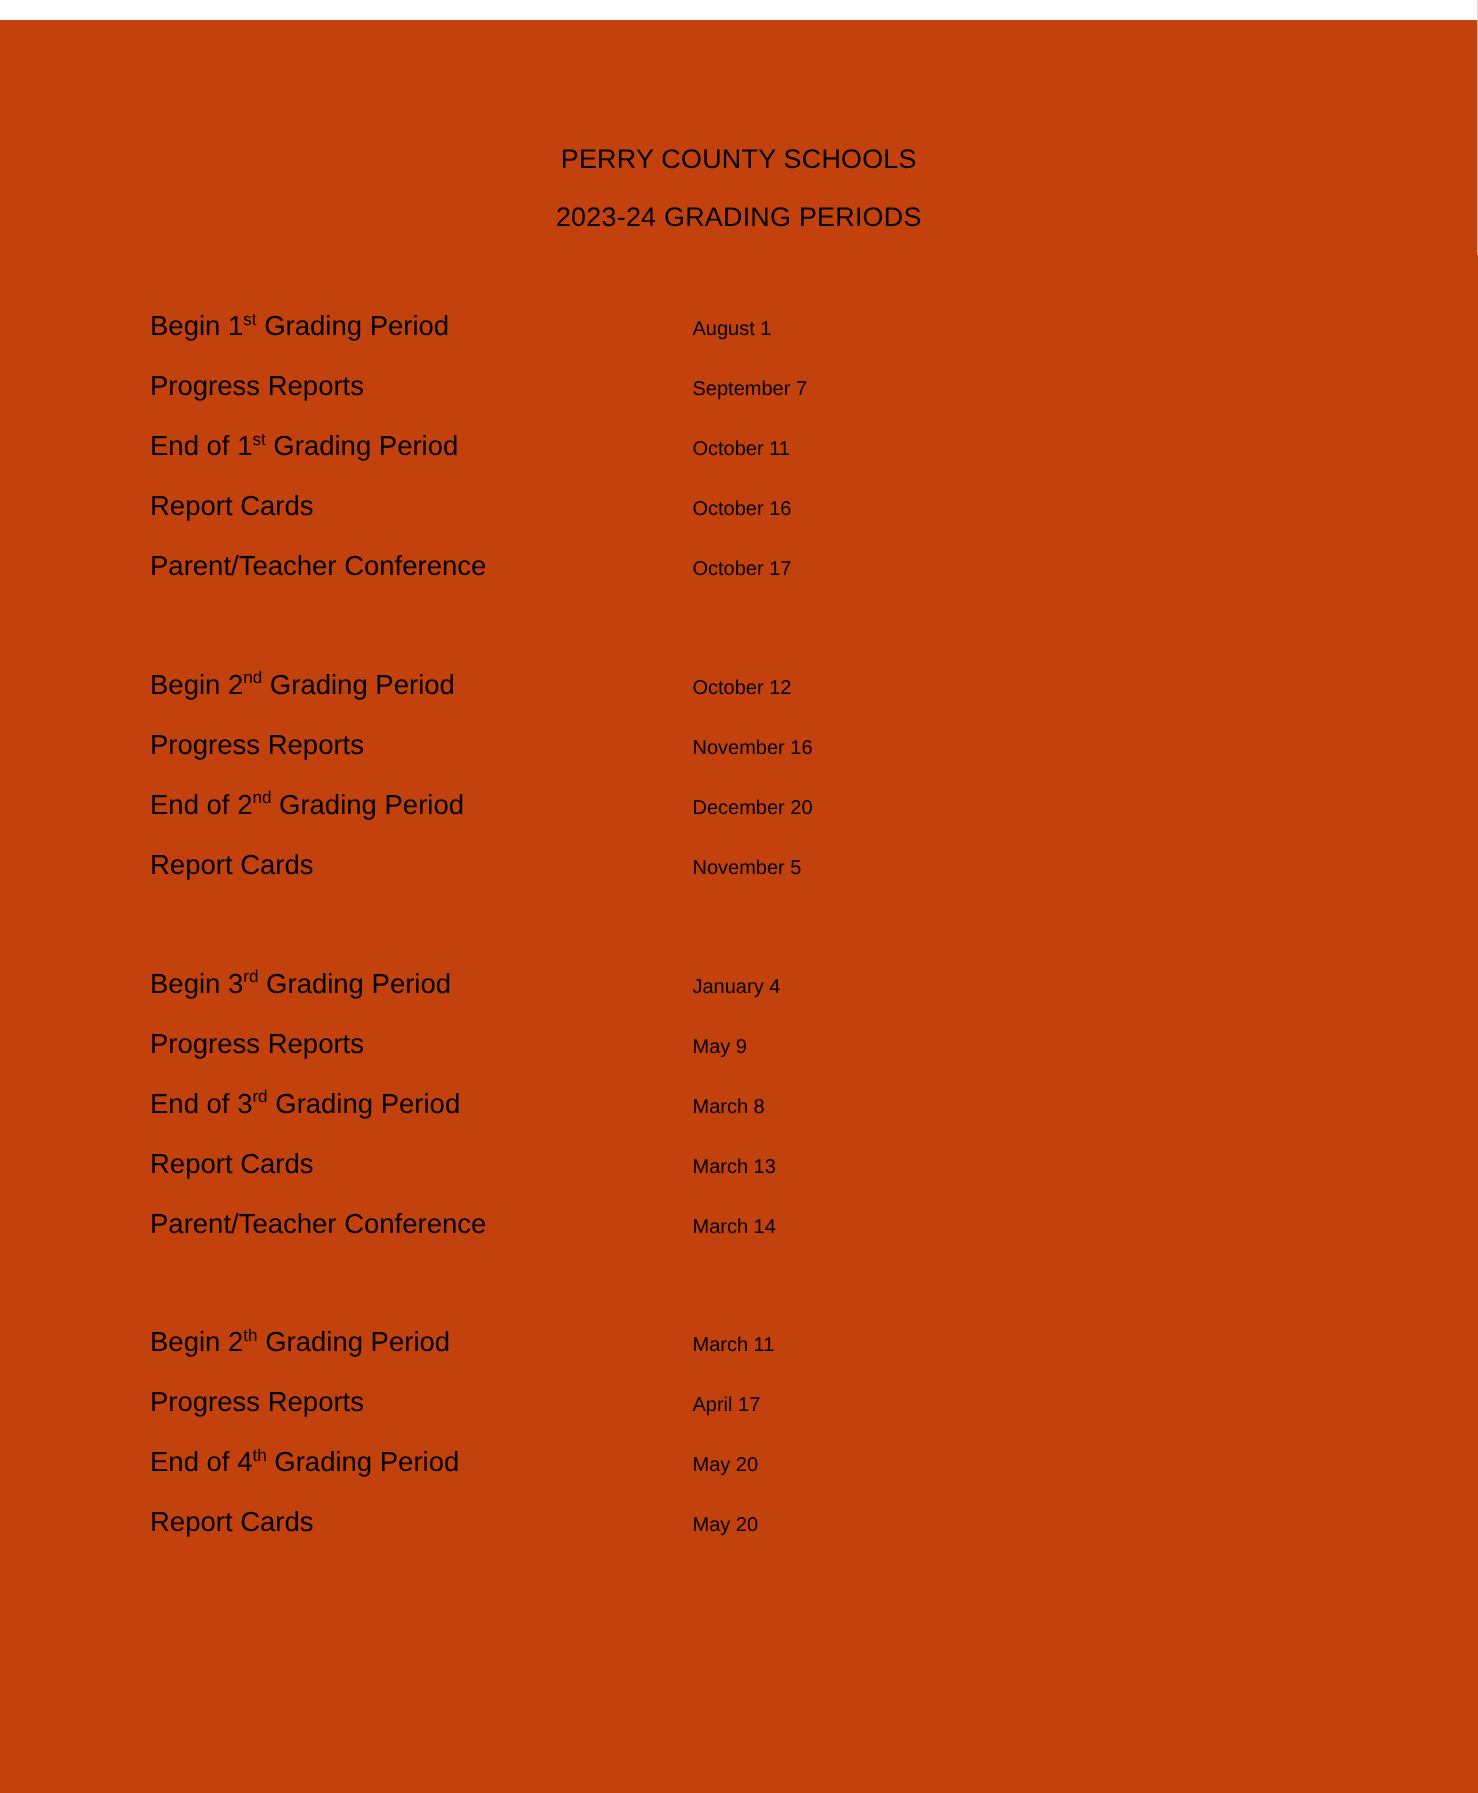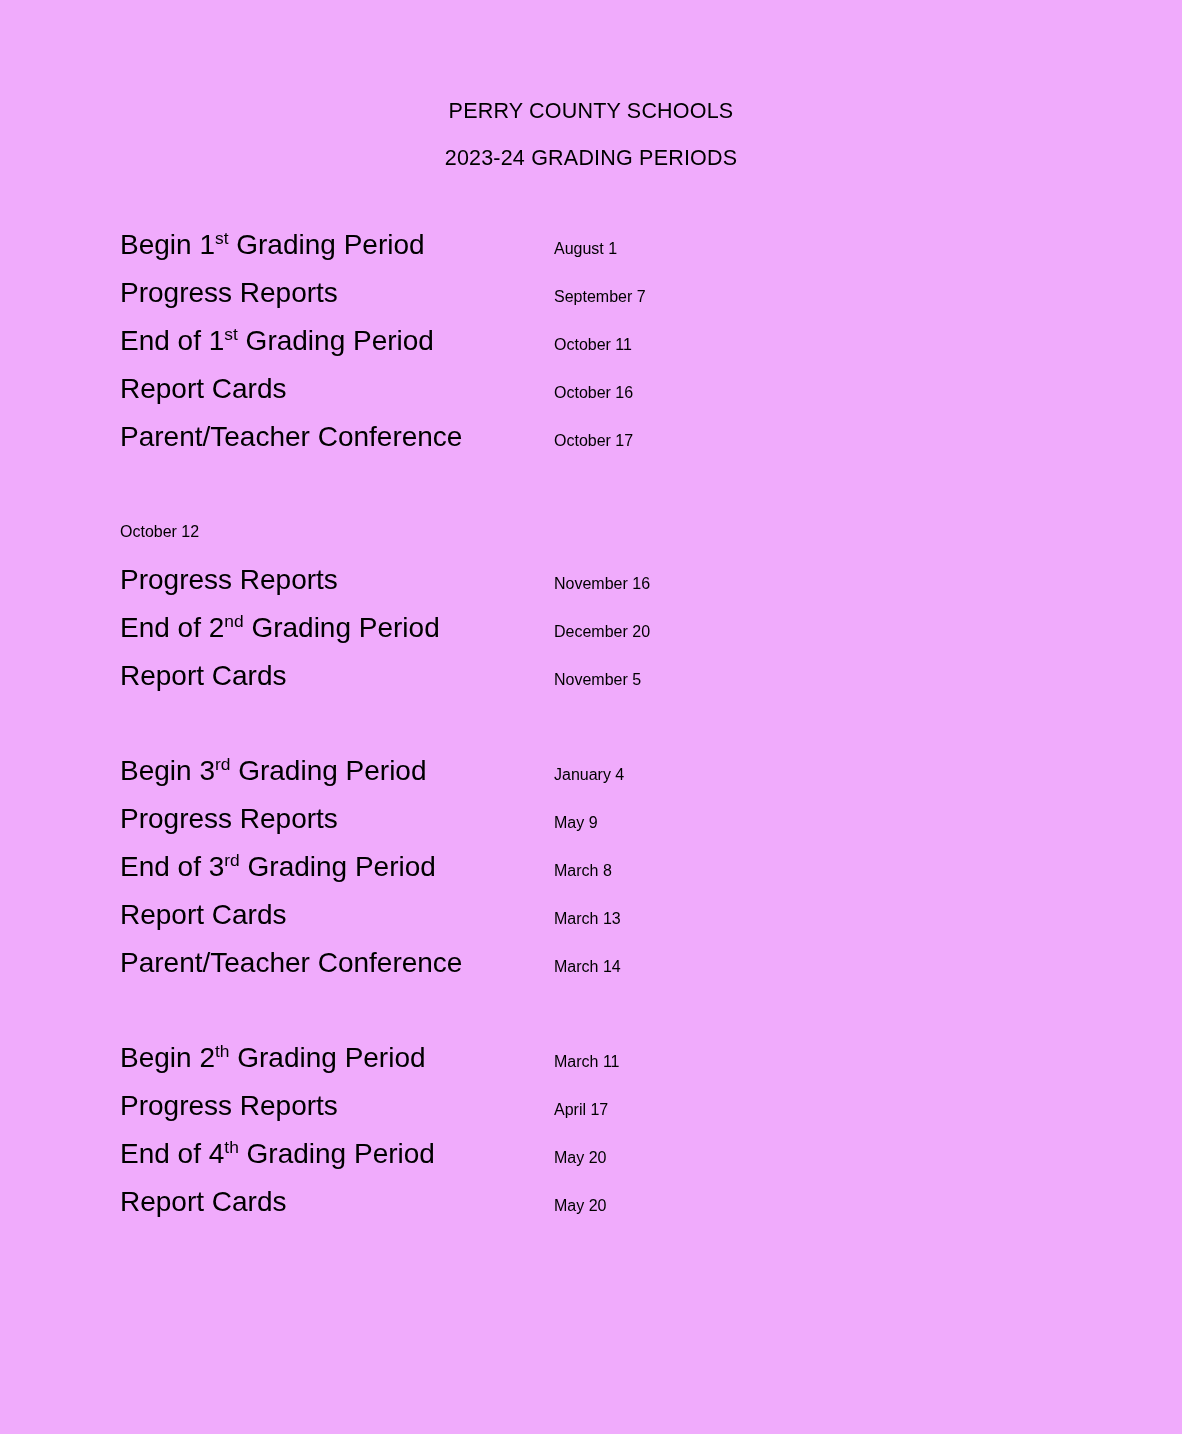--- a/index.html
+++ b/index.html
@@ -12,21 +12,22 @@
     height: 1434px;
     position: relative;
     font-family: "Liberation Sans", sans-serif;
     color: #000000;
     -webkit-font-smoothing: antialiased;
   }
 
   .page {
     position: absolute;
     inset: 0;
-    background: #f0abfc;
+    background: #c2410c;
+    margin-top: 16px;
   }
 
   
   .title-block {
     position: absolute;
     top: 88px;
     left: 0;
     width: 1182px;
     text-align: center;
   }
@@ -55,21 +56,21 @@
 
   .row {
     display: flex;
     align-items: baseline;
     height: 48px;
   }
 
   .row-label {
     width: 434px;
     flex: 0 0 434px;
-    font-size: 28px;
+    font-size: 22px;
     line-height: 26px;
     white-space: pre;
   }
 
   .row-date {
     font-size: 16px;
     line-height: 26px;
     white-space: pre;
   }
 
@@ -107,20 +108,21 @@
           <div class="row-label"><span>Report Cards</span></div>
           <div class="row-date">October 16</div>
         </div>
         <div class="row">
           <div class="row-label"><span>Parent/Teacher Conference</span></div>
           <div class="row-date">October 17</div>
         </div>
       </div>
       <div class="period-block">
         <div class="row">
+          <div class="row-label"><span>Begin 2</span><sup class="ord">nd</sup><span> Grading Period</span></div>
           <div class="row-date">October 12</div>
         </div>
         <div class="row">
           <div class="row-label"><span>Progress Reports</span></div>
           <div class="row-date">November 16</div>
         </div>
         <div class="row">
           <div class="row-label"><span>End of 2</span><sup class="ord">nd</sup><span> Grading Period</span></div>
           <div class="row-date">December 20</div>
         </div>

